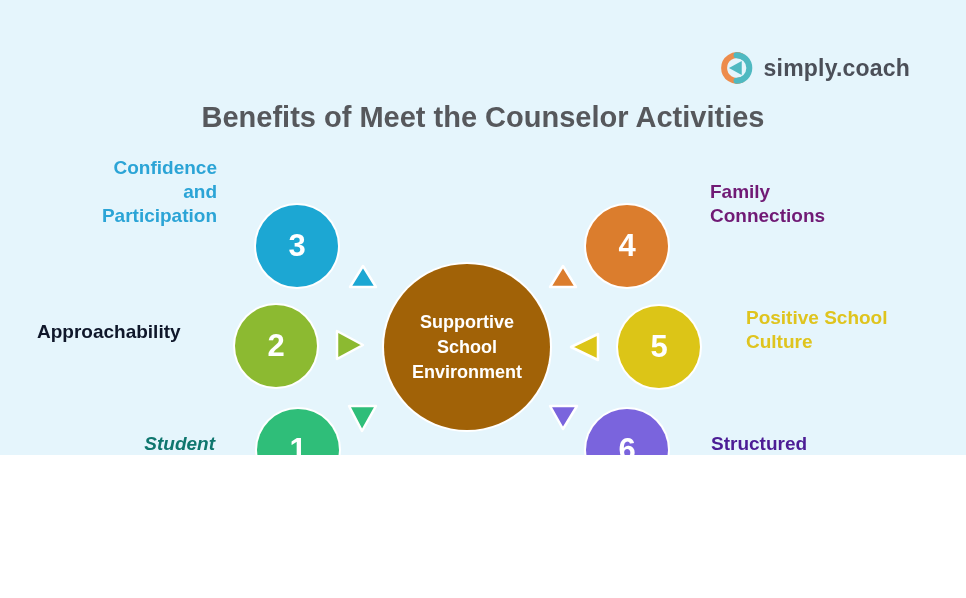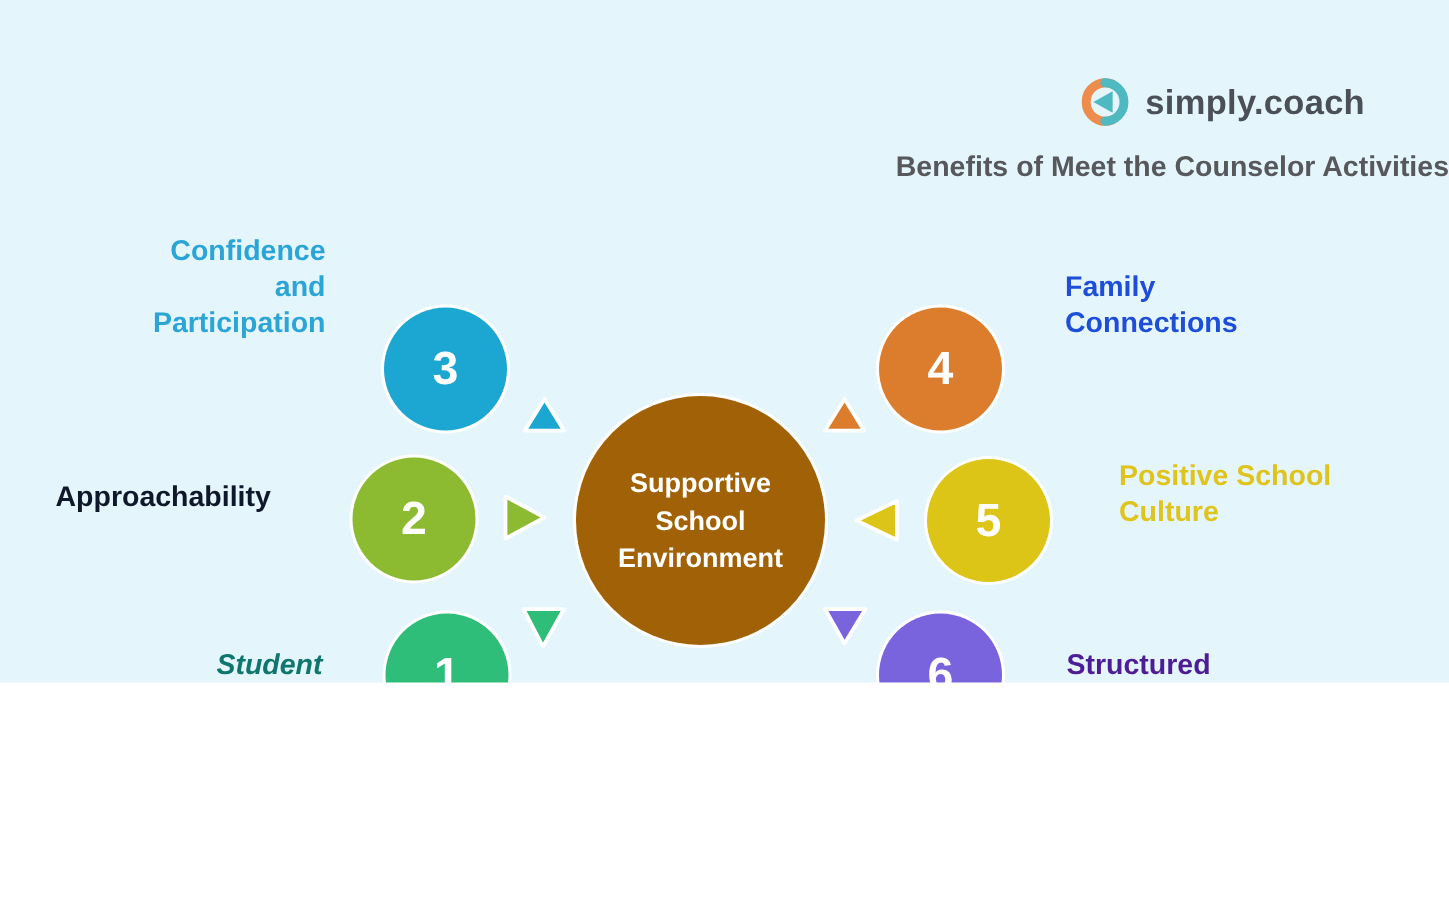--- a/index.html
+++ b/index.html
@@ -4,22 +4,22 @@
 <style>
   * { margin:0; padding:0; box-sizing:border-box; }
   html,body { background:#ffffff; }
   body { font-family:"Liberation Sans", sans-serif; }
   .canvas { position:relative; width:966px; height:464px; background:#E5F5FC; overflow:hidden; }
 
   .logo { position:absolute; top:50px; right:56px; display:flex; align-items:center; gap:9px; }
   .logo-icon { display:block; }
   .logo-text { font-size:23px; font-weight:600; color:#4B4F58; letter-spacing:0.2px; }
 
-  .title { position:absolute; top:101px; left:0; width:100%; text-align:right;
-           font-size:19px; font-weight:700; color:#56585C; }
+  .title { position:absolute; top:101px; left:0; width:100%; text-align:center;
+           font-size:29px; font-weight:700; color:#56585C; }
 
   .circle { position:absolute; border-radius:50%; display:flex; align-items:center;
             justify-content:center; box-shadow:0 0 0 2px #ffffff; }
   .node { width:82px; height:82px; }
   .num { color:#ffffff; font-size:31px; font-weight:700; }
 
   .center-circle { left:384px; top:264px; width:166px; height:166px; }
   .center-label { color:#ffffff; font-weight:700; font-size:18px; line-height:25px;
                   text-align:center; white-space:pre-line; }
 
@@ -92,21 +92,21 @@
   <div class="circle node node-6" style="background: rgb(122, 100, 221);">
     <span class="num">6</span>
   </div>
 
   <div class="label label-1" style="color: #0f766e; font-style: italic;">Student
 Engagement</div>
   <div class="label label-2" style="color: #0f172a;">Approachability</div>
   <div class="label label-3" style="color: rgb(43, 164, 214); margin-left: 48px;">Confidence
 and
 Participation</div>
-  <div class="label label-4" style="color: #1d4ed8;">Family
+  <div class="label label-4" style="color: #701a75;">Family
 Connections</div>
   <div class="label label-5" style="color: rgb(223, 196, 30);">Positive School
 Culture</div>
   <div class="label label-6" style="color: #4c1d95;">Structured
 Planning</div>
 
   <div class="bottom-strip"></div>
 </div>
 
 </body></html>

